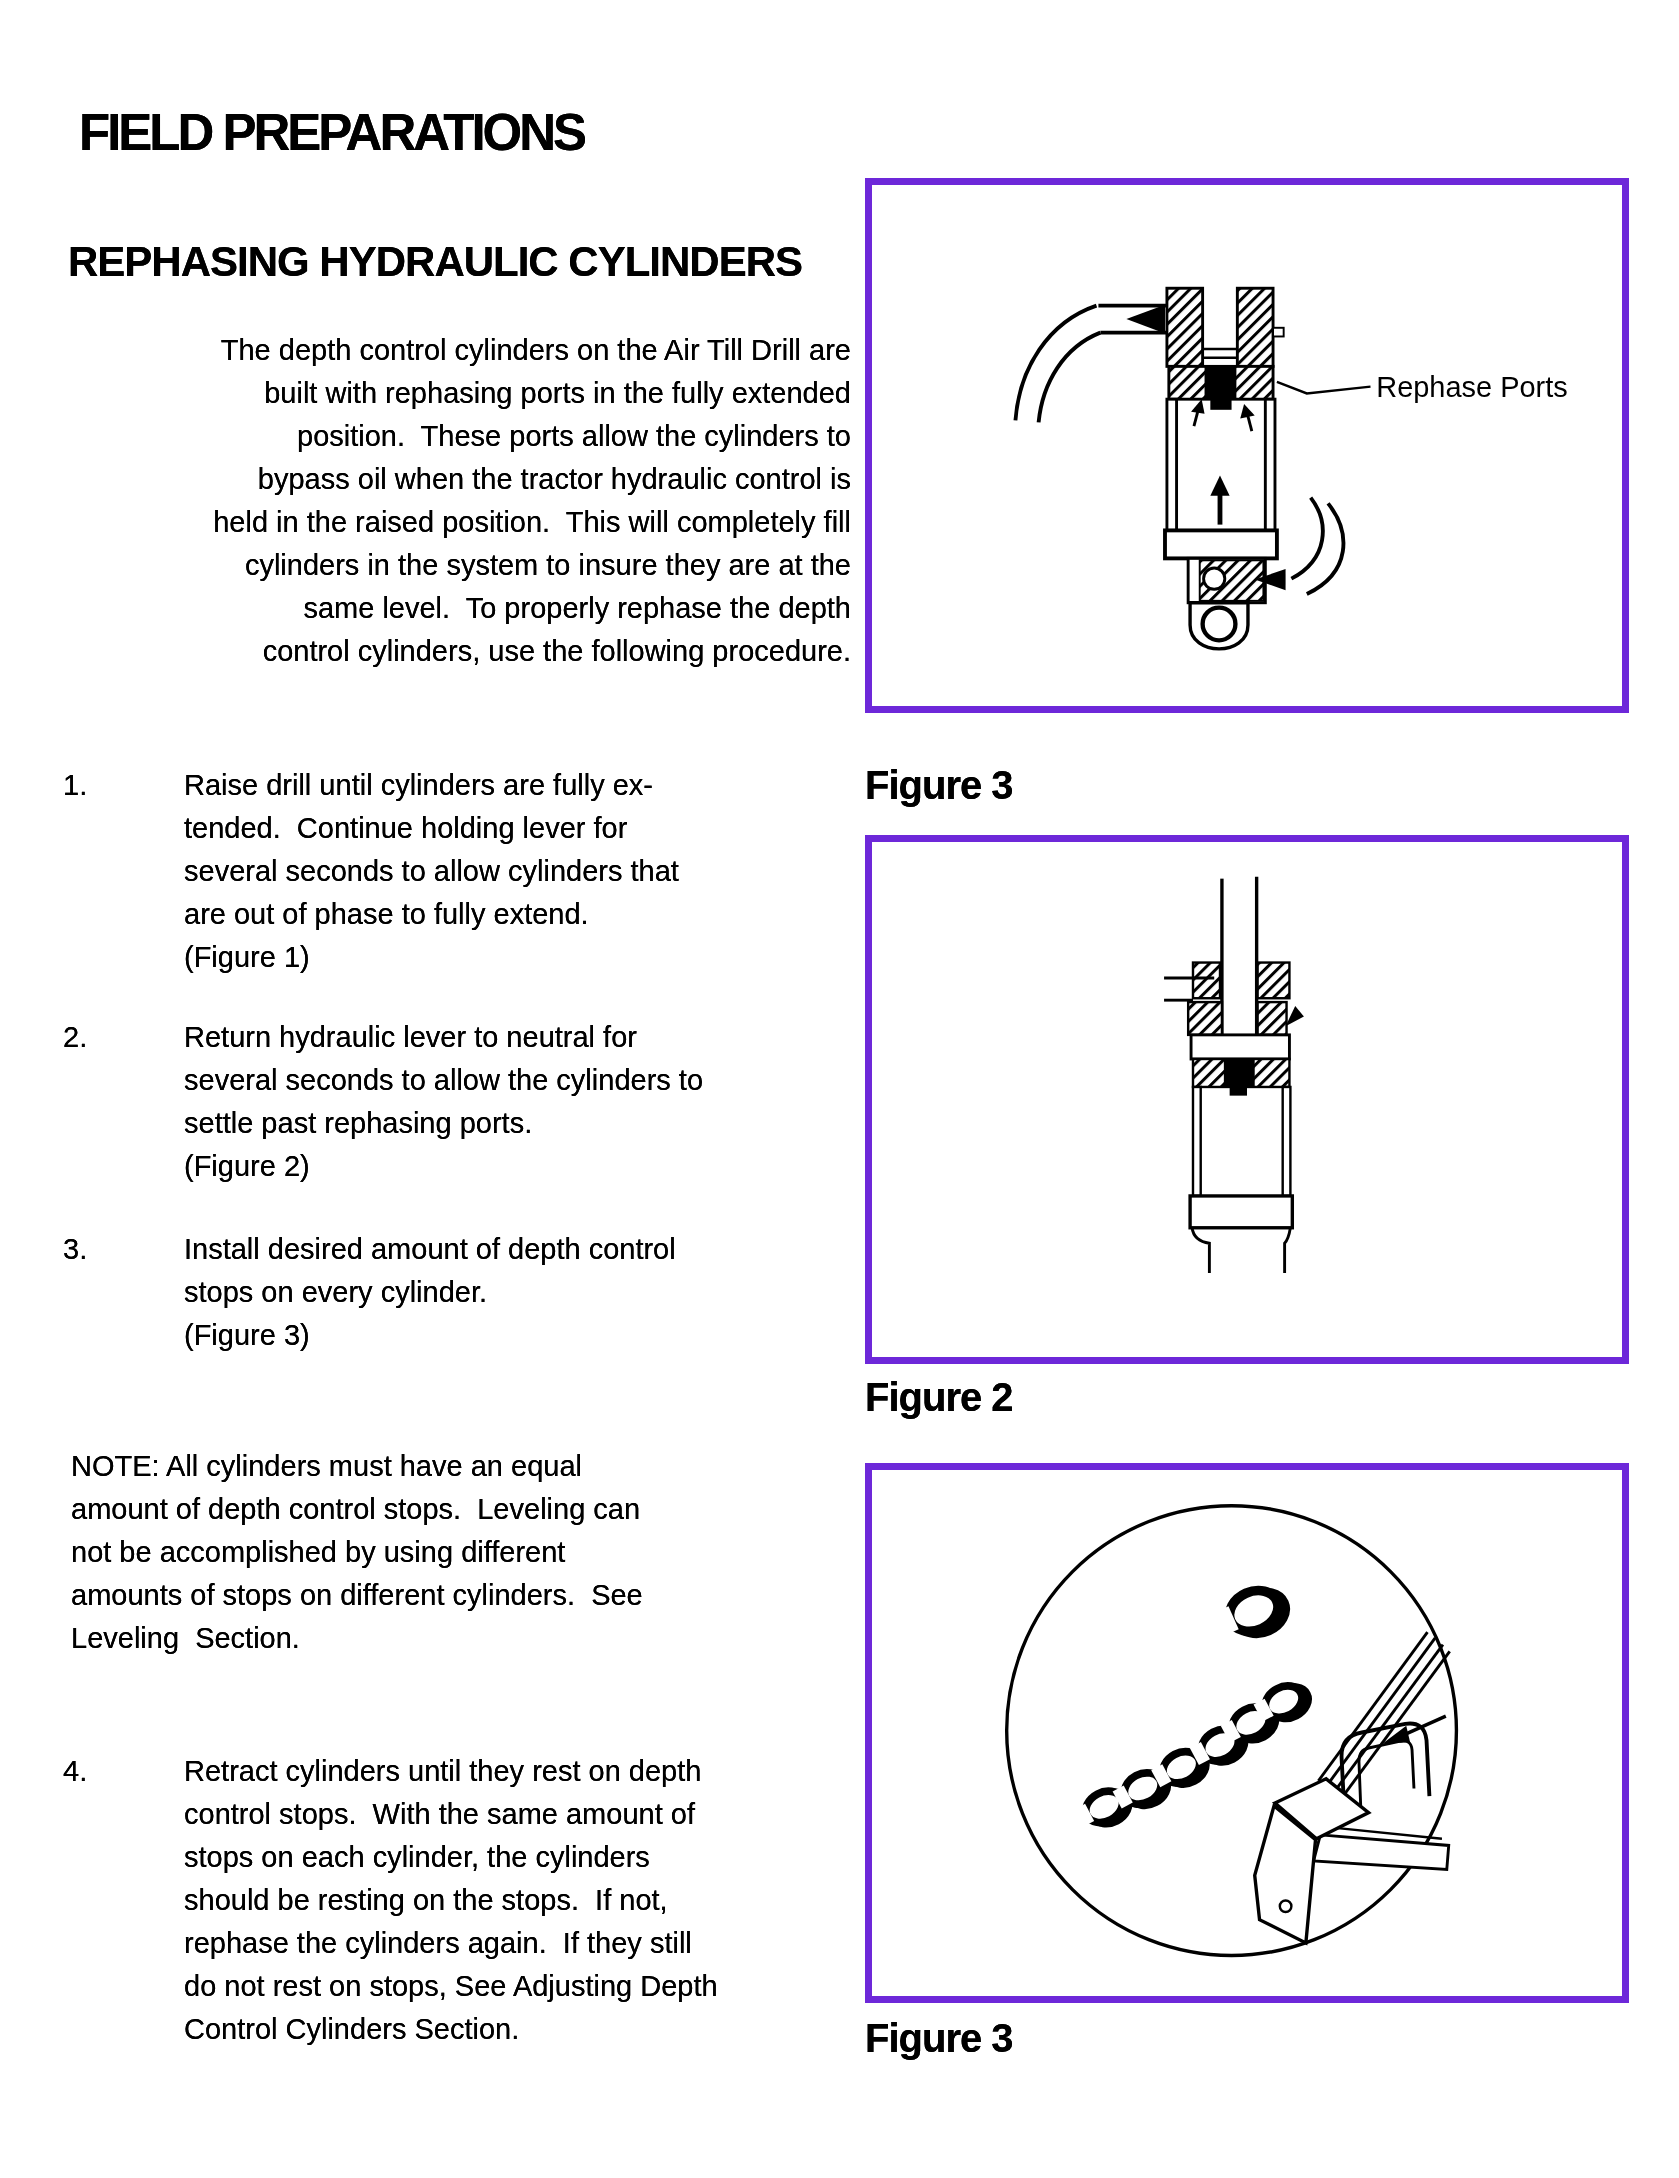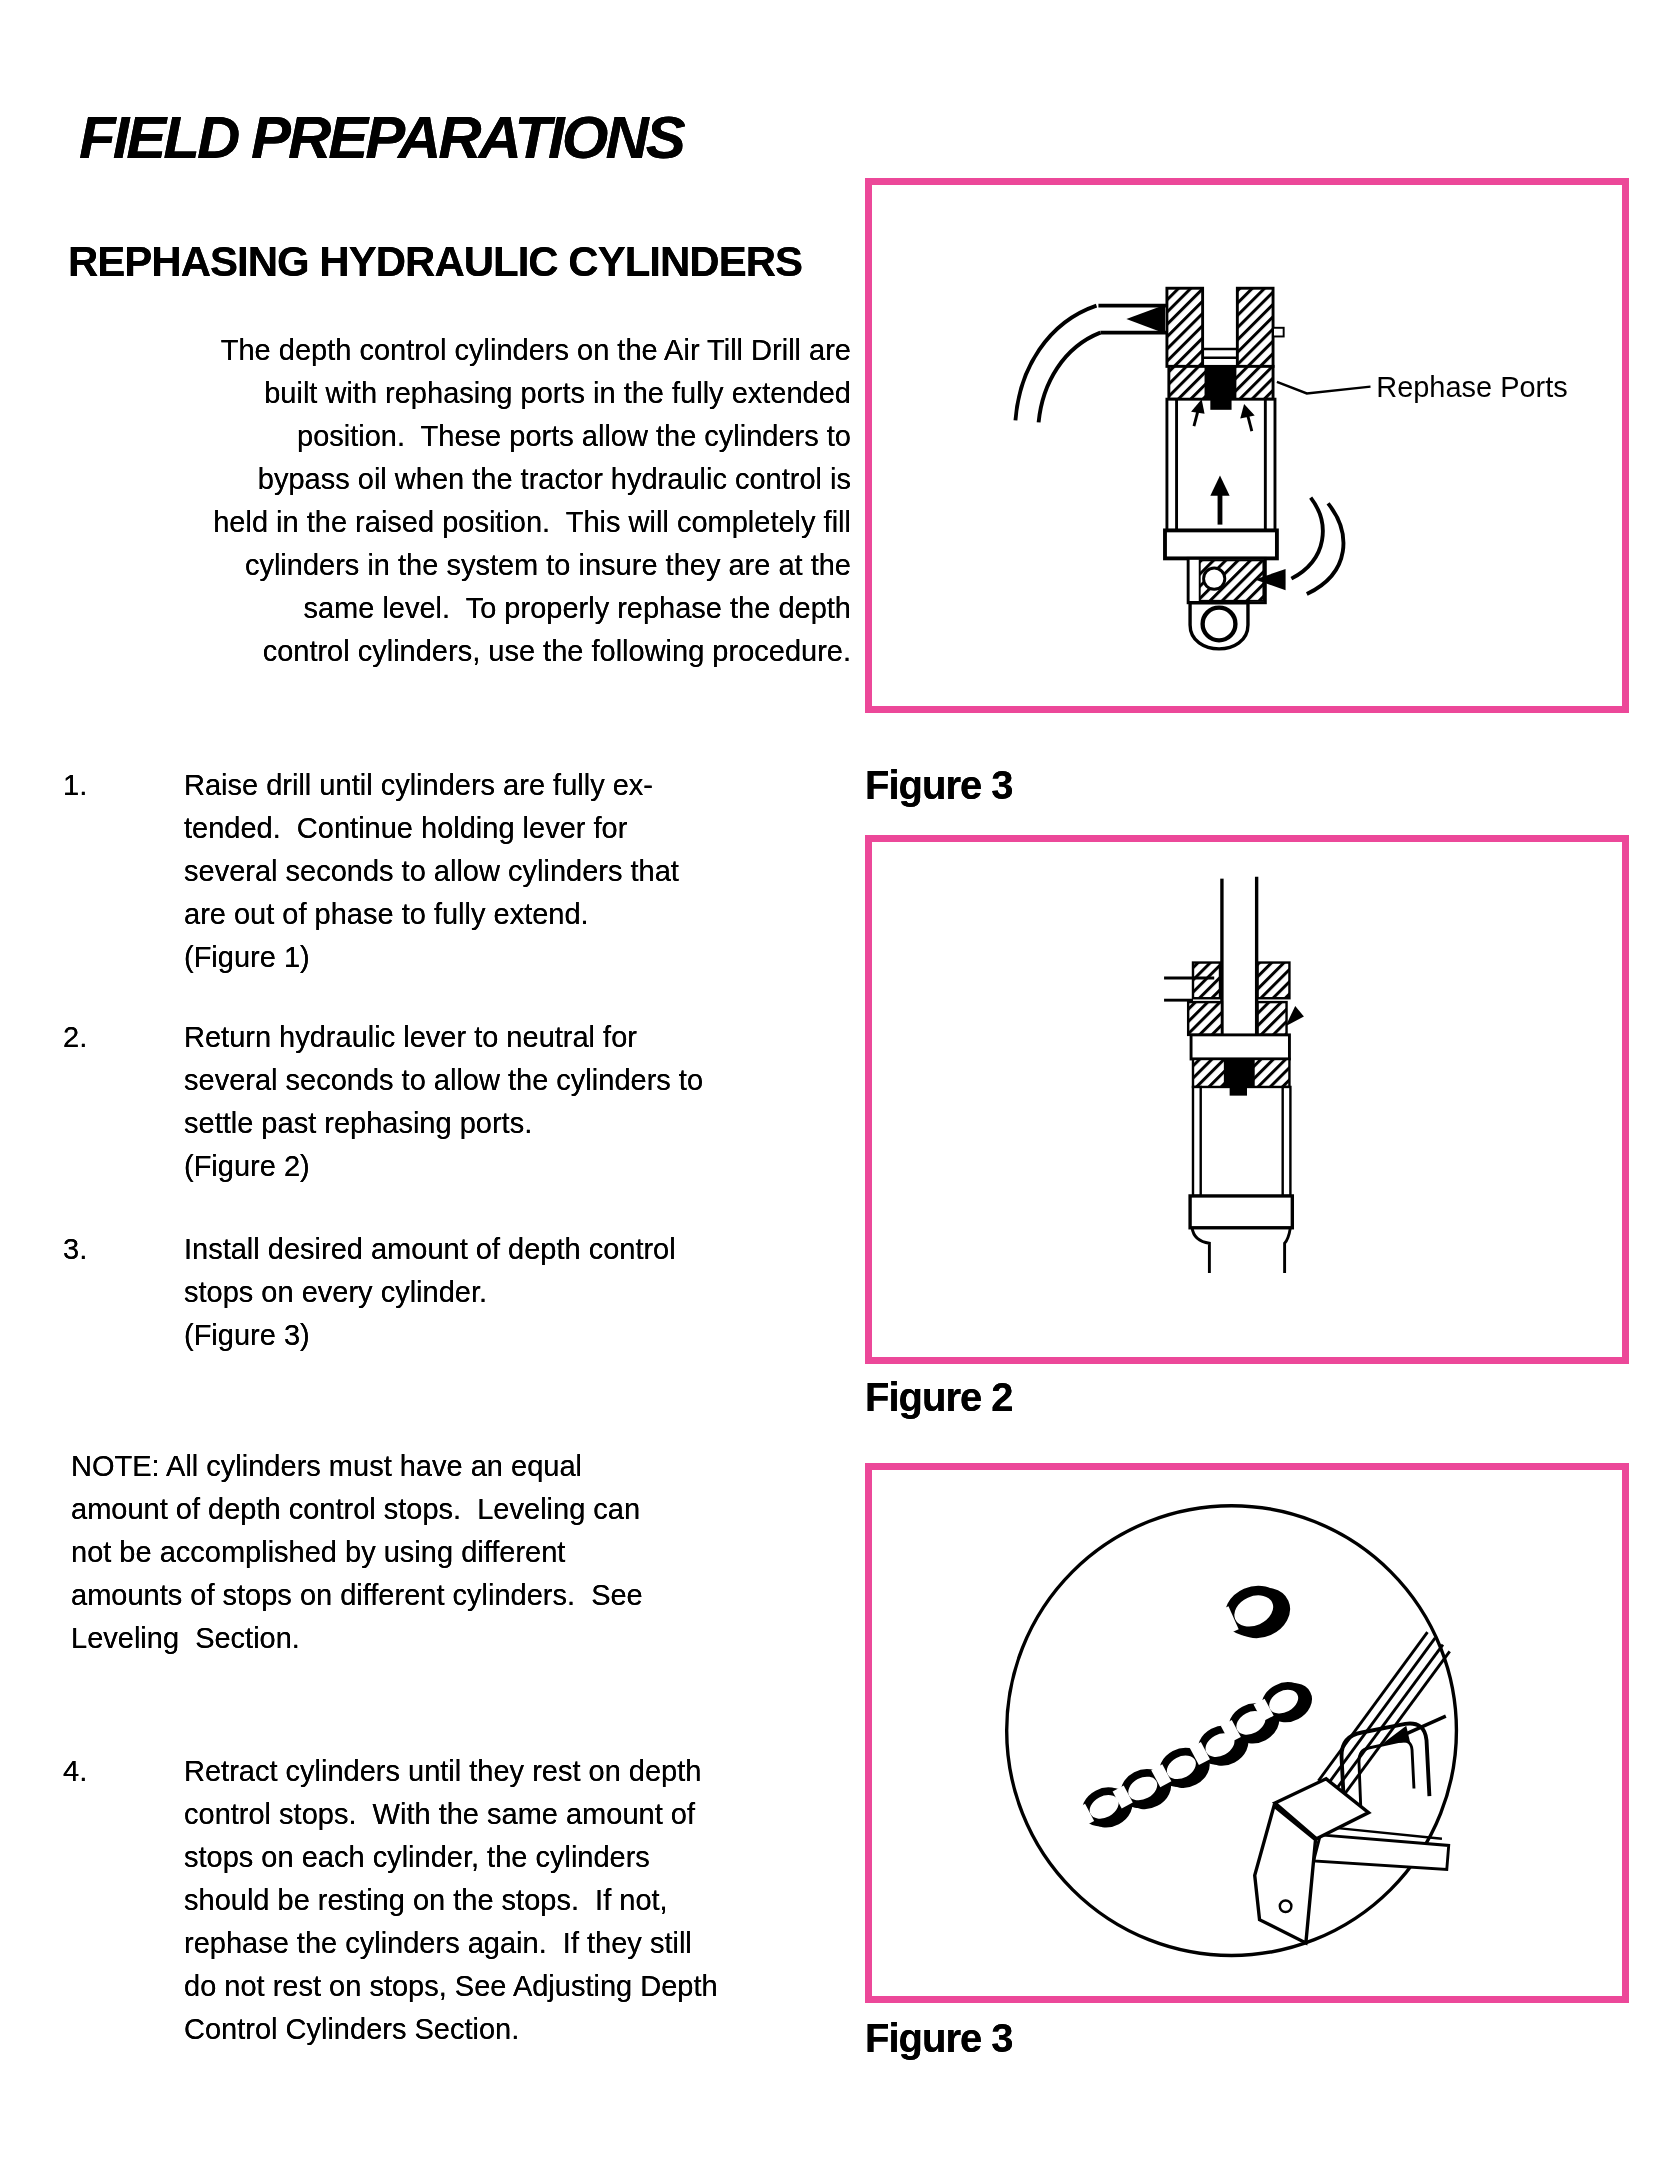--- a/index.html
+++ b/index.html
@@ -9,22 +9,22 @@
     background:#ffffff;
     font-family:"Liberation Sans", sans-serif;
     color:#000;
     overflow:hidden;
     margin:0 auto;
   }
   .page *{box-sizing:border-box;}
   .ink{text-shadow:0 0 0.6px #000;}
   .page-title{
     position:absolute;left:79px;top:103px;
-    font-size:60px;font-weight:700;letter-spacing:-3px;
-    white-space:nowrap;margin:0;font-style:italic;
+    font-size:51px;font-weight:700;letter-spacing:-3px;
+    white-space:nowrap;margin:0;
   }
   .section-heading{
     position:absolute;left:68px;top:238px;
     font-size:42px;font-weight:700;letter-spacing:-1px;
     white-space:nowrap;margin:0;text-align:right;
   }
   .bodytext{
     font-size:29px;line-height:43px;
     white-space:pre-wrap;
   }
@@ -36,21 +36,21 @@
     display:flex;align-items:flex-start;
   }
   .step .num{width:121px;flex:0 0 121px;font-size:29px;line-height:43px;}
   .step .txt{flex:1;}
   .note{
     position:absolute;left:71px;top:1445px;width:792px;
     font-weight:400;
   }
   .figbox{
     position:absolute;left:865px;width:764px;
-    border:7px solid #ec4899;background:#fff;
+    border:7px solid #6d28d9;background:#fff;
   }
   .figbox svg{display:block;width:100%;height:100%;}
   .figcap{
     position:absolute;left:865px;
     font-size:40px;font-weight:700;letter-spacing:-1px;
     white-space:nowrap;
   }
   .callout-text{
     font-family:"Liberation Sans", sans-serif;
     font-size:30px;fill:#000;

